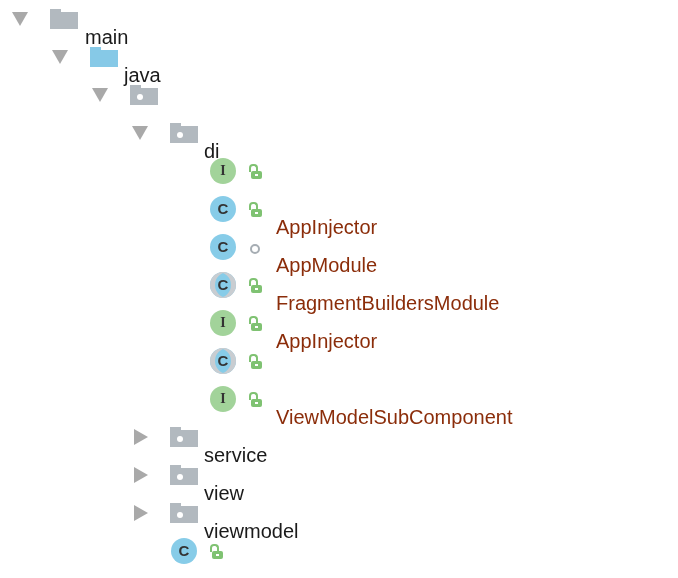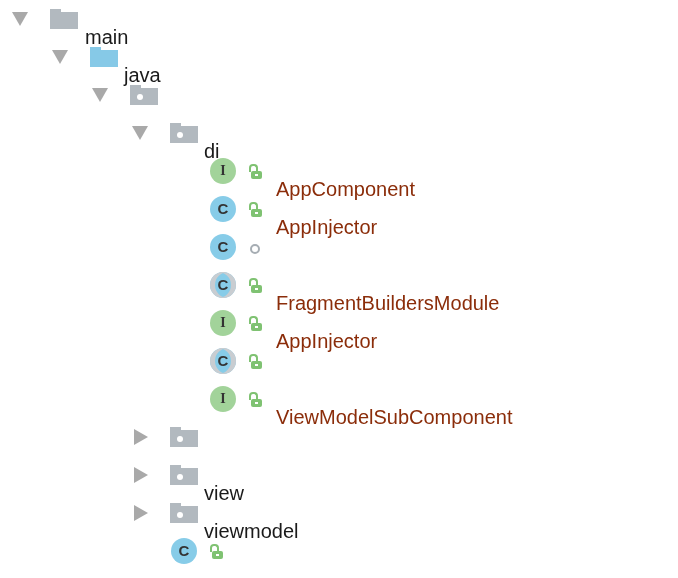--- a/index.html
+++ b/index.html
@@ -67,35 +67,35 @@
     </span>
   <span class="label" style="left:204px">di</span>
 </div>
 
 <div class="row" style="top:152px">
   <span class="badge iface" style="left:210px">I</span>
   <span class="lock" style="left:249px">
       <span class="shackle"></span>
       <span class="lbody"></span>
     </span>
-  <span class="label cls" style="left:276px">AppComponent</span>
 </div>
 
 <div class="row" style="top:190px">
   <span class="badge klass" style="left:210px">C</span>
   <span class="lock" style="left:249px">
       <span class="shackle"></span>
       <span class="lbody"></span>
     </span>
   <span class="label cls" style="left:276px">AppInjector</span>
 </div>
 
 <div class="row" style="top:228px">
   <span class="badge klass" style="left:210px">C</span>
   <span class="pkgdot" style="left:250px"></span>
+  <span class="label cls" style="left:276px">AppModule</span>
 </div>
 
 <div class="row" style="top:266px">
   <span class="badge klass abstract" style="left:210px">C</span>
   <span class="lock" style="left:249px">
       <span class="shackle"></span>
       <span class="lbody"></span>
     </span>
   <span class="label cls" style="left:276px">FragmentBuildersModule</span>
 </div>
@@ -126,20 +126,21 @@
   <span class="label cls" style="left:276px">ViewModelSubComponent</span>
 </div>
 
 <div class="row" style="top:418px">
   <span class="arrow right" style="left:134px"></span>
   <span class="folder gray" style="left:170px">
       <span class="tab"></span>
       <span class="body"></span>
       <span class="dot"></span>
     </span>
+  <span class="label" style="left:204px">service</span>
 </div>
 
 <div class="row" style="top:456px">
   <span class="arrow right" style="left:134px"></span>
   <span class="folder gray" style="left:170px">
       <span class="tab"></span>
       <span class="body"></span>
       <span class="dot"></span>
     </span>
   <span class="label" style="left:204px">view</span>

